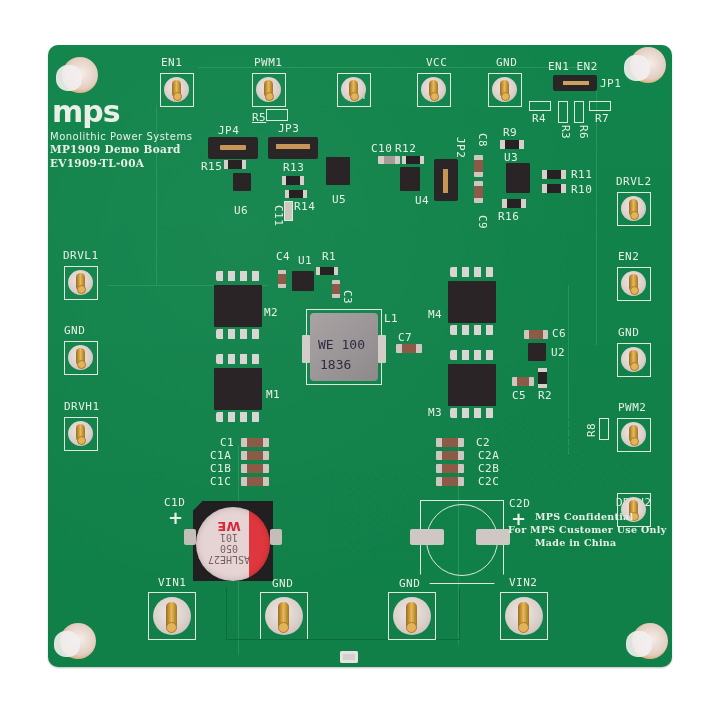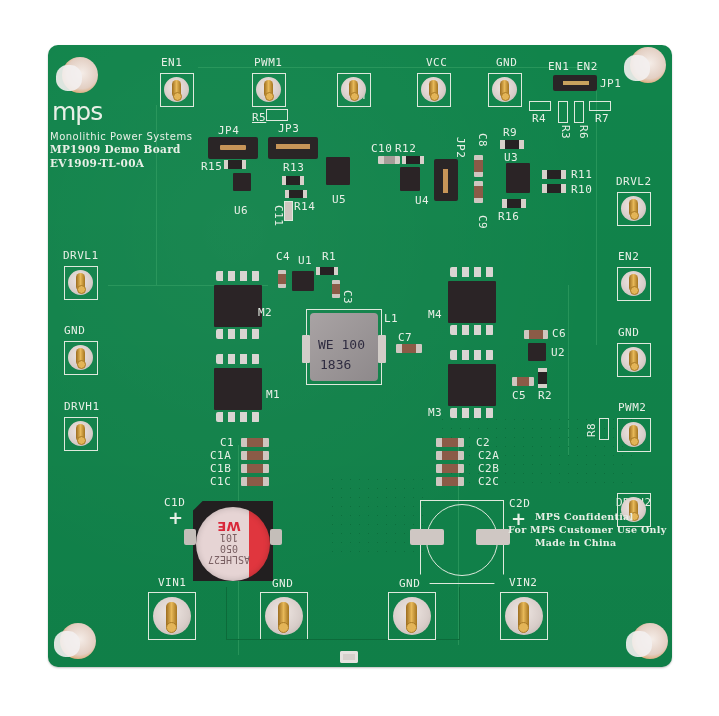--- a/index.html
+++ b/index.html
@@ -51,21 +51,21 @@
   <div class="trace" style="left:548px;top:40px;width:1px;height:260px;border-left-width:1px;"></div>
   <div class="trace" style="left:150px;top:22px;width:400px;height:1px;border-top-width:1px;"></div>
   <div class="dotgrid" style="left:390px;top:370px;width:200px;height:70px;"></div>
   <div class="dotgrid" style="left:280px;top:430px;width:100px;height:80px;"></div>
 
   <div class="hole" style="left:14px;top:12px;"></div>
   <div class="hole" style="left:582px;top:2px;"></div>
   <div class="hole" style="left:12px;top:578px;"></div>
   <div class="hole" style="left:584px;top:578px;"></div>
 
-  <div class="abs" style="left:4px;top:52px;color:#e8efe6;font-family:'DejaVu Sans',sans-serif;font-weight:normal;font-size:25px;line-height:30px;letter-spacing:-1px;">mps</div>
+  <div class="abs" style="left:4px;top:52px;color:#e8efe6;font-family:'DejaVu Sans',sans-serif;font-weight:bold;font-size:30px;line-height:30px;letter-spacing:-1px;">mps</div>
   <div class="silk sans" style="left:2px;top:86px;font-size:10px;">Monolithic Power Systems</div>
   <div class="silk serif" style="left:2px;top:99px;">MP1909 Demo Board</div>
   <div class="silk serif" style="left:2px;top:113px;">EV1909-TL-00A</div>
 
   <div class="silk" style="left:113px;top:12px;">EN1</div>
   <div class="tp" style="left:112px;top:28px;">
       <div class="ring"></div>
       <div class="pin"></div>
     </div>
   <div class="silk" style="left:206px;top:12px;">PWM1</div>
@@ -205,21 +205,21 @@
   <div class="silk" style="left:250px;top:210px;">U1</div>
   <div class="ic" style="left:244px;top:226px;width:22px;height:20px;"></div>
   <div class="silk" style="left:274px;top:206px;">R1</div>
   <div class="res" style="left:268px;top:222px;width:22px;height:8px;"></div>
   <div class="cap" style="left:284px;top:235px;width:8px;height:18px;background:linear-gradient(180deg,#cfc6c0 0 22%,#8b5b47 22% 78%,#cfc6c0 78%);"></div>
   <div class="silk vert" style="left:305px;top:245px;">C3</div>
 
   <div class="ic" style="left:166px;top:240px;width:48px;height:42px;"></div>
   <div class="pad" style="left:168px;top:226px;width:44px;height:10px;background:repeating-linear-gradient(90deg,#d9d5d2 0 7px,transparent 7px 12px);box-shadow:none;"></div>
   <div class="pad" style="left:168px;top:284px;width:44px;height:10px;background:repeating-linear-gradient(90deg,#d9d5d2 0 7px,transparent 7px 12px);box-shadow:none;"></div>
-  <div class="silk" style="left:210px;top:262px;text-align:right;">M2</div>
+  <div class="silk" style="left:216px;top:262px;text-align:right;">M2</div>
 
   <div class="ic" style="left:166px;top:323px;width:48px;height:42px;"></div>
   <div class="pad" style="left:168px;top:309px;width:44px;height:10px;background:repeating-linear-gradient(90deg,#d9d5d2 0 7px,transparent 7px 12px);box-shadow:none;"></div>
   <div class="pad" style="left:168px;top:367px;width:44px;height:10px;background:repeating-linear-gradient(90deg,#d9d5d2 0 7px,transparent 7px 12px);box-shadow:none;"></div>
   <div class="silk" style="left:218px;top:344px;">M1</div>
 
   <div class="ic" style="left:400px;top:236px;width:48px;height:42px;"></div>
   <div class="pad" style="left:402px;top:222px;width:44px;height:10px;background:repeating-linear-gradient(90deg,#d9d5d2 0 7px,transparent 7px 12px);box-shadow:none;"></div>
   <div class="pad" style="left:402px;top:280px;width:44px;height:10px;background:repeating-linear-gradient(90deg,#d9d5d2 0 7px,transparent 7px 12px);box-shadow:none;"></div>
   <div class="silk" style="left:380px;top:264px;">M4</div>

